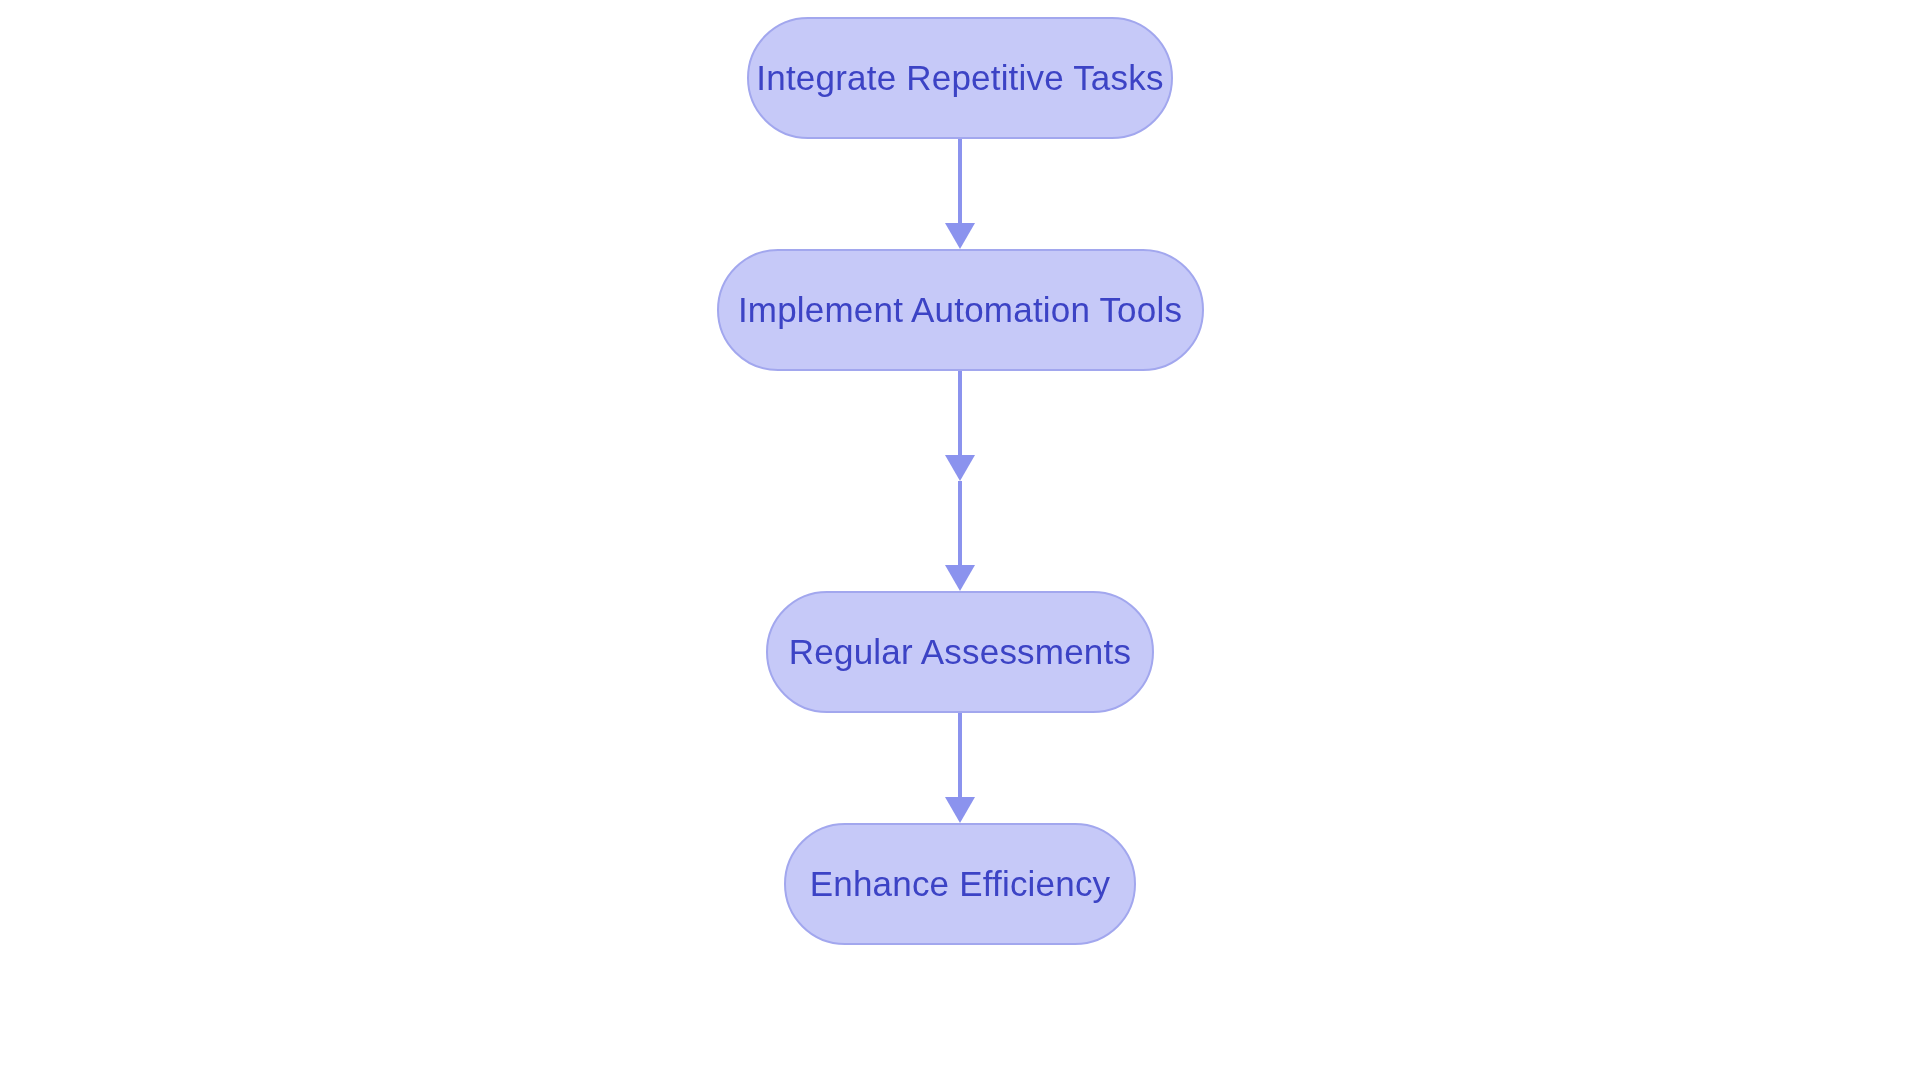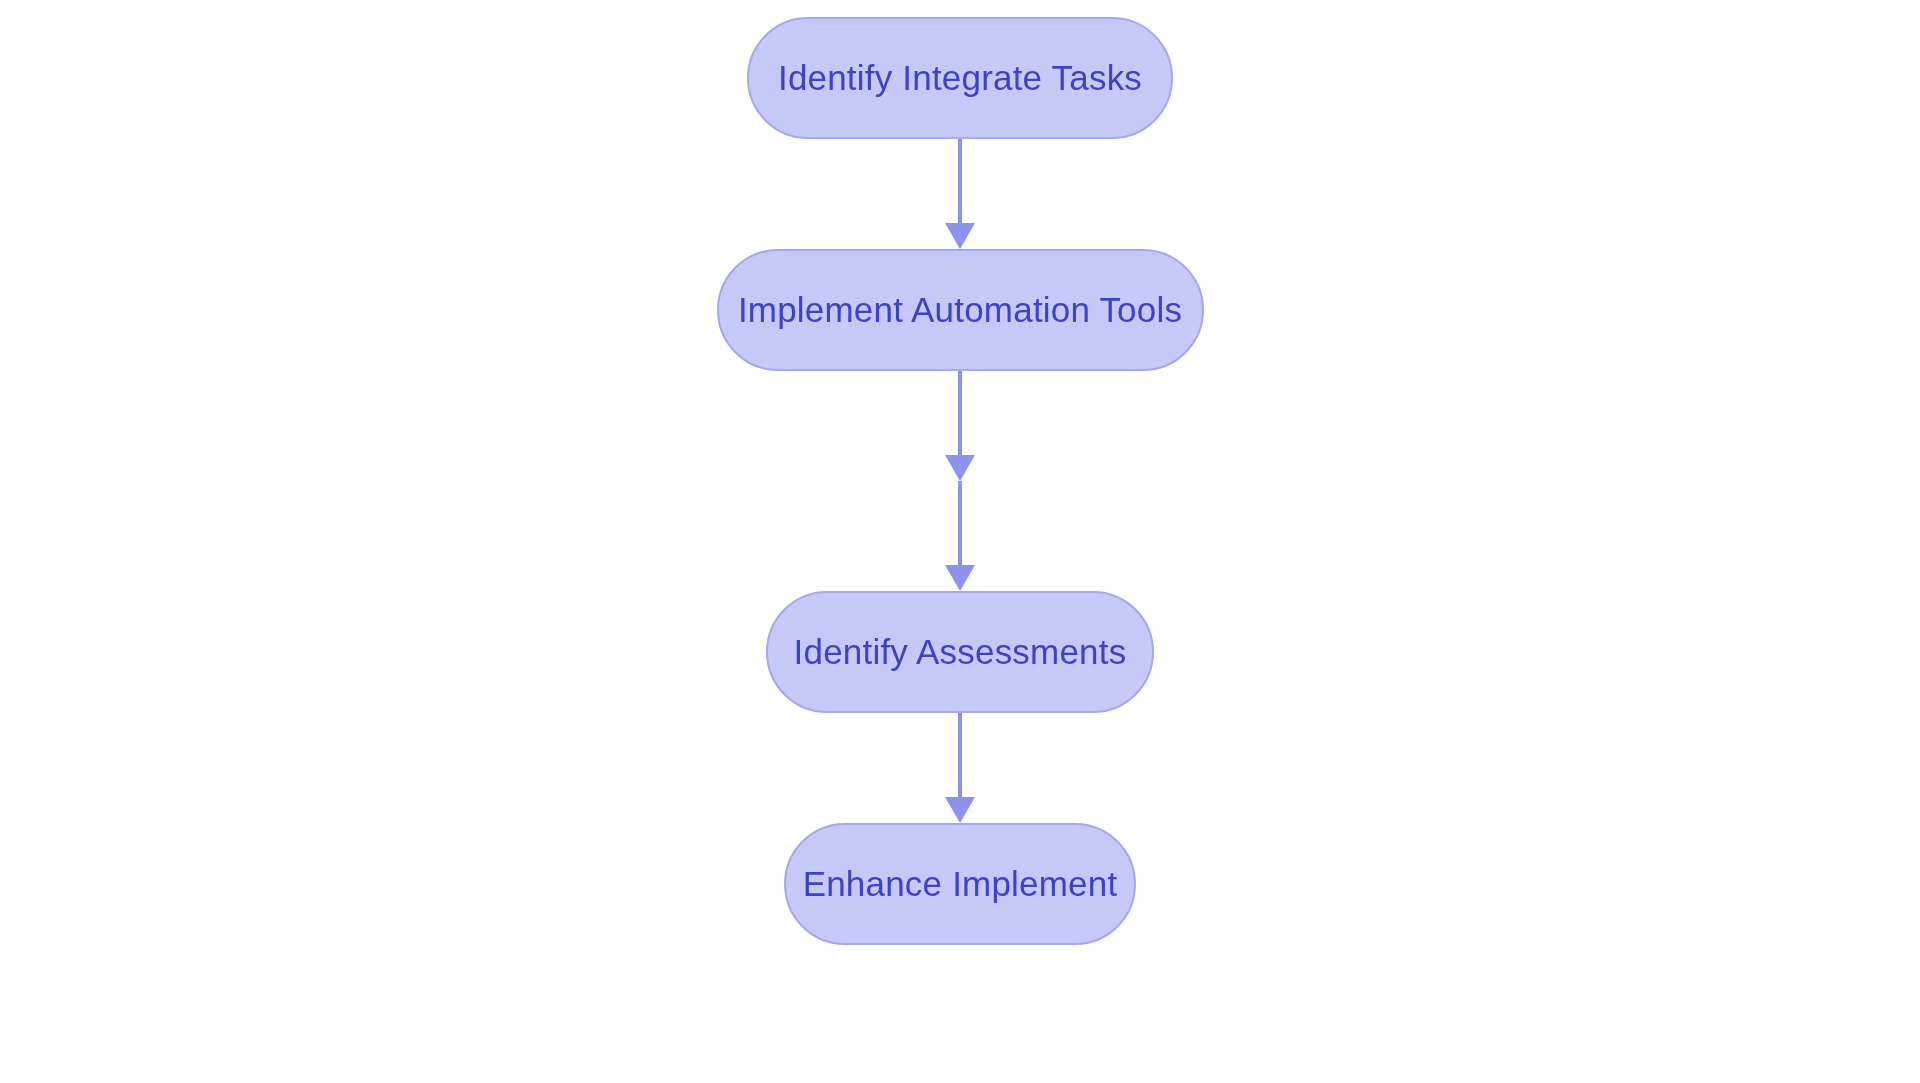--- a/index.html
+++ b/index.html
@@ -62,21 +62,21 @@
     border-right: 15px solid transparent;
     border-top: 26px solid var(--arrow);
   }
 </style>
 </head>
 <body>
 
 <div class="canvas">
 
   <div class="node" style="width:426px">
-    <span class="node-label">Identify Integrate Tasks</span>
+    <span class="node-label">Integrate Repetitive Tasks</span>
   </div>
 
   <div class="arrow">
     <div class="arrow-line"></div>
     <div class="arrow-head"></div>
   </div>
 
   <div class="node" style="width:487px">
     <span class="node-label">Implement Automation Tools</span>
   </div>
@@ -86,25 +86,25 @@
     <div class="arrow-head"></div>
   </div>
 
 
   <div class="arrow">
     <div class="arrow-line"></div>
     <div class="arrow-head"></div>
   </div>
 
   <div class="node" style="width:388px">
-    <span class="node-label">Identify Assessments</span>
+    <span class="node-label">Regular Assessments</span>
   </div>
 
   <div class="arrow">
     <div class="arrow-line"></div>
     <div class="arrow-head"></div>
   </div>
 
   <div class="node" style="width:352px">
-    <span class="node-label">Enhance Implement</span>
+    <span class="node-label">Enhance Efficiency</span>
   </div>
 
 </div>
 
 </body></html>

